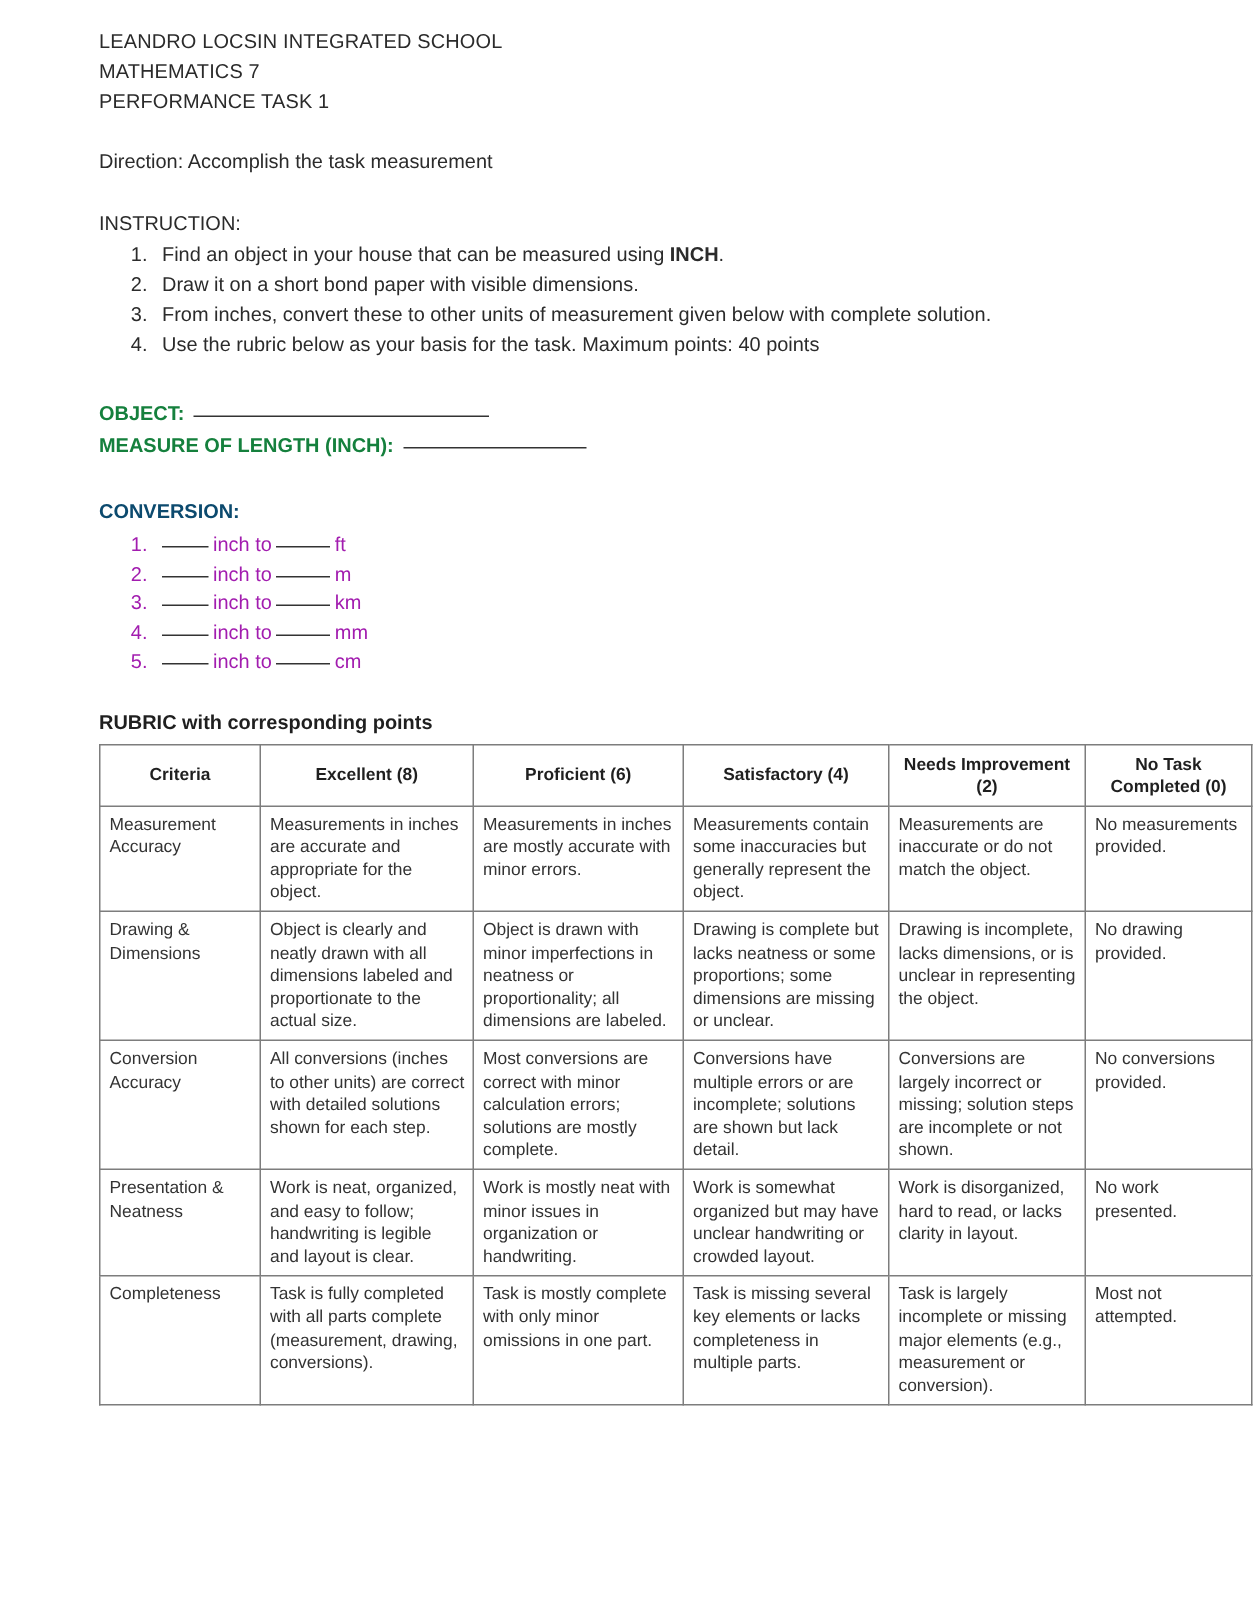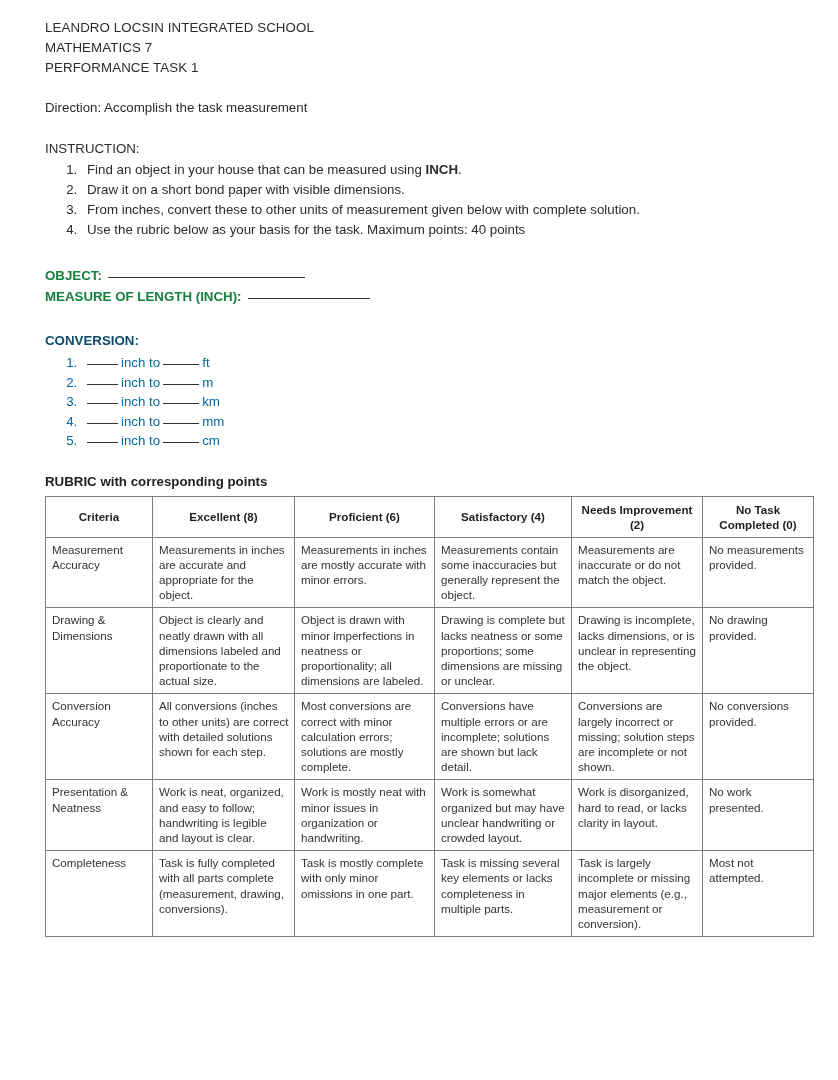--- a/index.html
+++ b/index.html
@@ -11,21 +11,21 @@
   body {
     width: 838px;
     height: 1080px;
     font-family: "Liberation Sans", sans-serif;
     color: #222222;
     overflow: hidden;
   }
   .page {
     width: 838px;
     height: 848px;
-    padding: 18px 26px 0 45px;
+    padding: 18px 26px 0 66px;
     position: relative;
   }
 
   
   .doc-header {
     font-size: 13.3px;
     line-height: 20px;
     color: #2b2b2b;
     letter-spacing: 0.1px;
   }
@@ -82,21 +82,21 @@
     font-size: 13.3px;
     line-height: 20px;
     font-weight: bold;
     color: #0c4a6e;
   }
   ol.convlist {
     margin: 2px 0 0 0;
     padding-left: 36px;
     font-size: 13.3px;
     line-height: 19.5px;
-    color: #0369a1;
+    color: #a21caf;
   }
   ol.convlist li { padding-left: 6px; }
   .cblank-a {
     display: inline-block;
     width: 31px;
     border-bottom: 1.3px solid #333;
     height: 11px;
     vertical-align: 2px;
     margin-right: 3px;
   }

